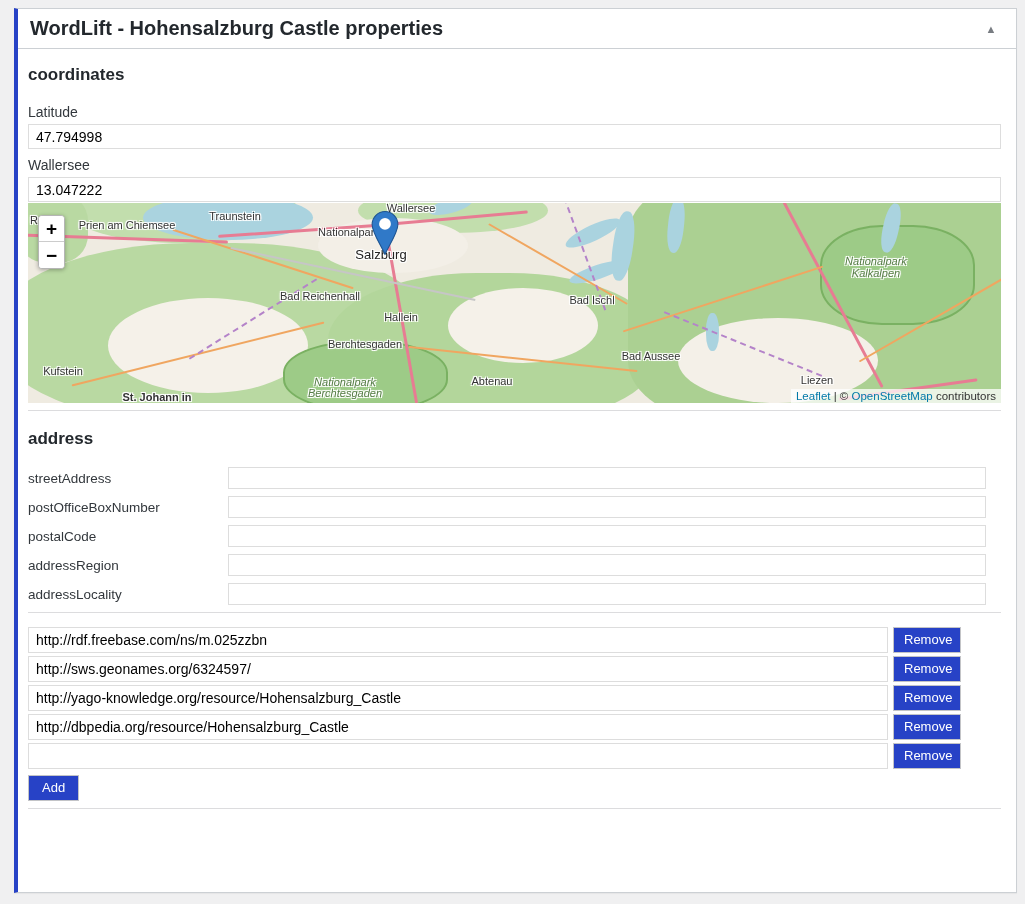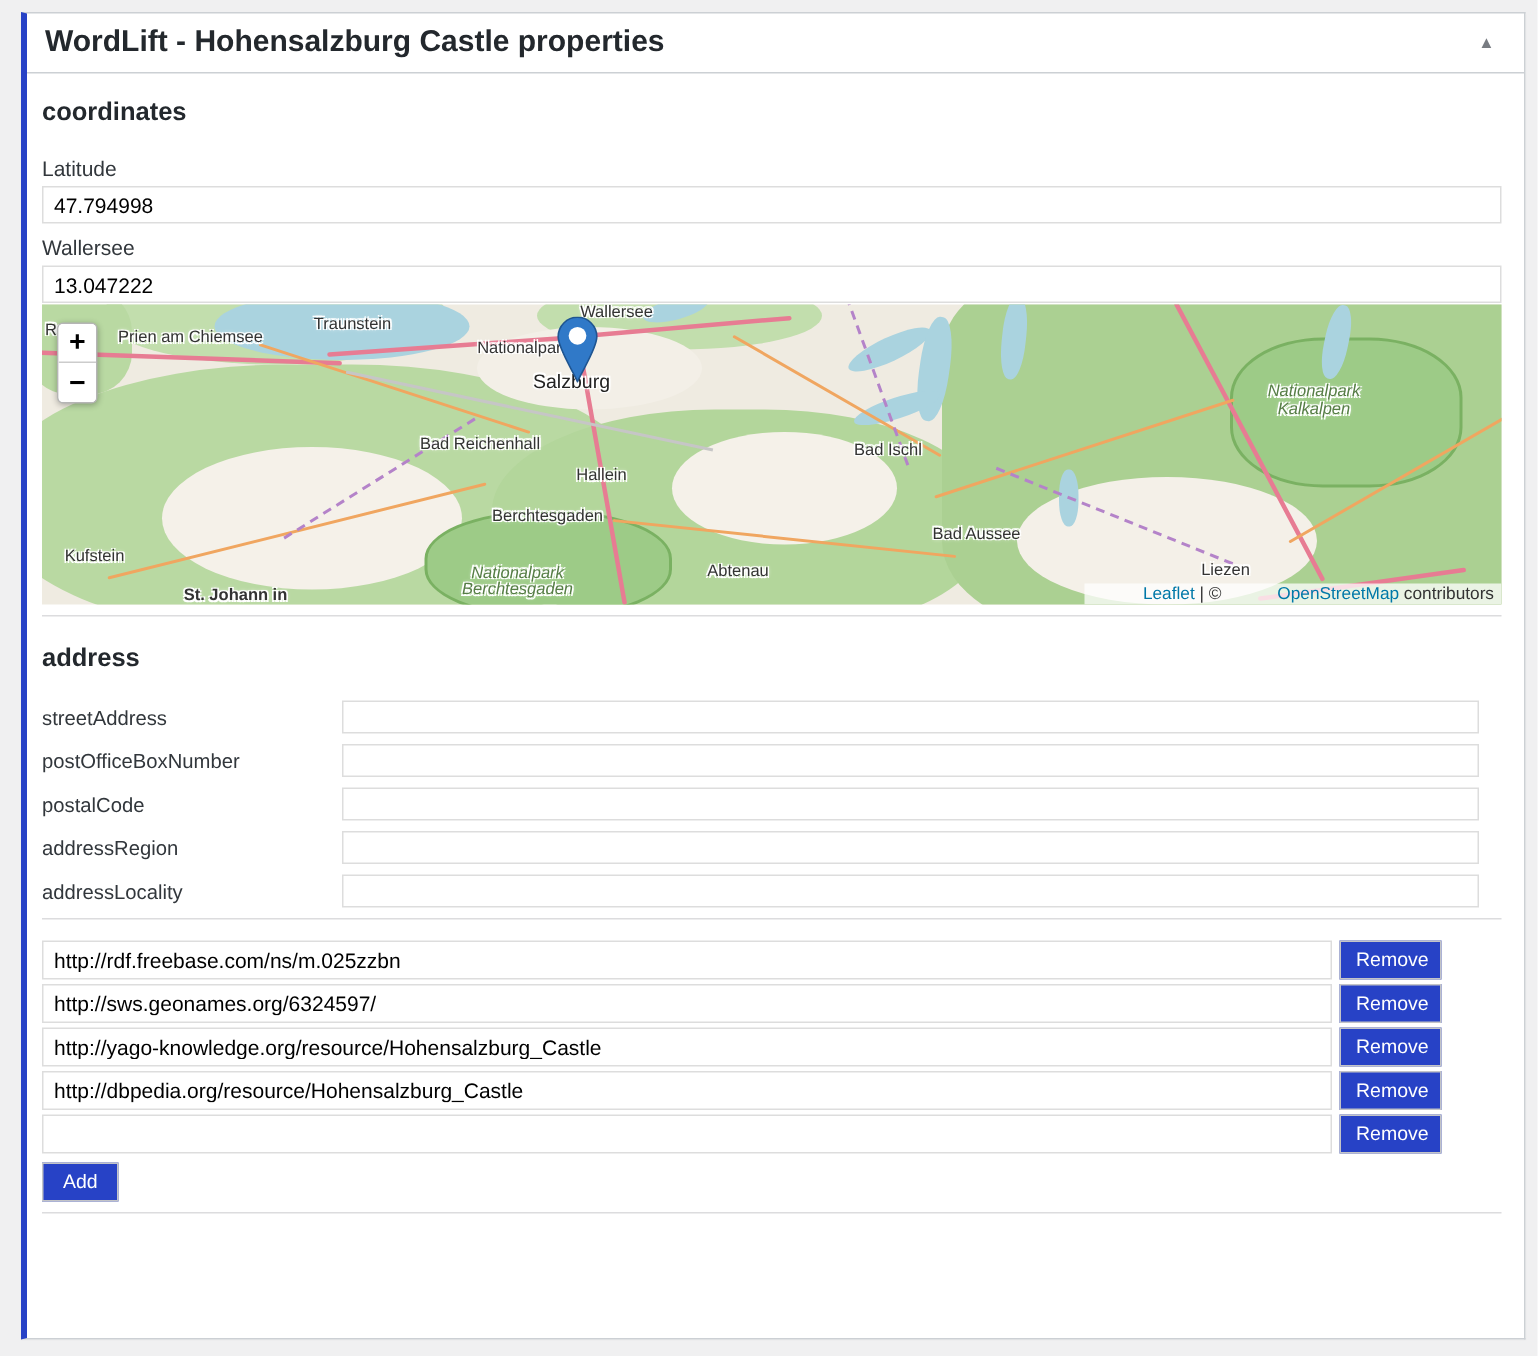--- a/index.html
+++ b/index.html
@@ -130,21 +130,21 @@
     font-size:19px;font-weight:bold;color:#000;
     font-family:"Liberation Sans",sans-serif;
   }
   .zoom-btn.in{border-bottom:1px solid #ccc;}
   .marker{position:absolute;left:343px;top:8px;z-index:5;}
   .attribution{
     position:absolute;right:0;bottom:0;z-index:6;
     background:rgba(255,255,255,.75);
     font-size:11.5px;color:#333;padding:1px 5px;white-space:nowrap;
   }
-  .attribution a{color:var(--link);text-decoration:none;margin-left:34px;}
+  .attribution a{color:var(--link);text-decoration:none;}
 
   
   .addr-rows{margin-top:19px;}
   .addr-row{display:flex;align-items:center;margin-bottom:7px;}
   .addr-label{width:200px;font-size:13.5px;color:#32373c;}
   .addr-input{flex:1;height:22px;margin-right:15px;}
 
   
   h3.same-h{margin-top:16px;}
   .same-rows{margin-top:14px;}

